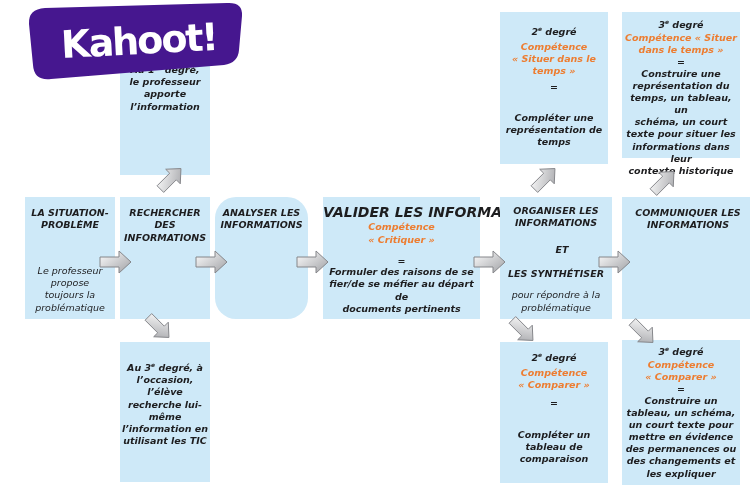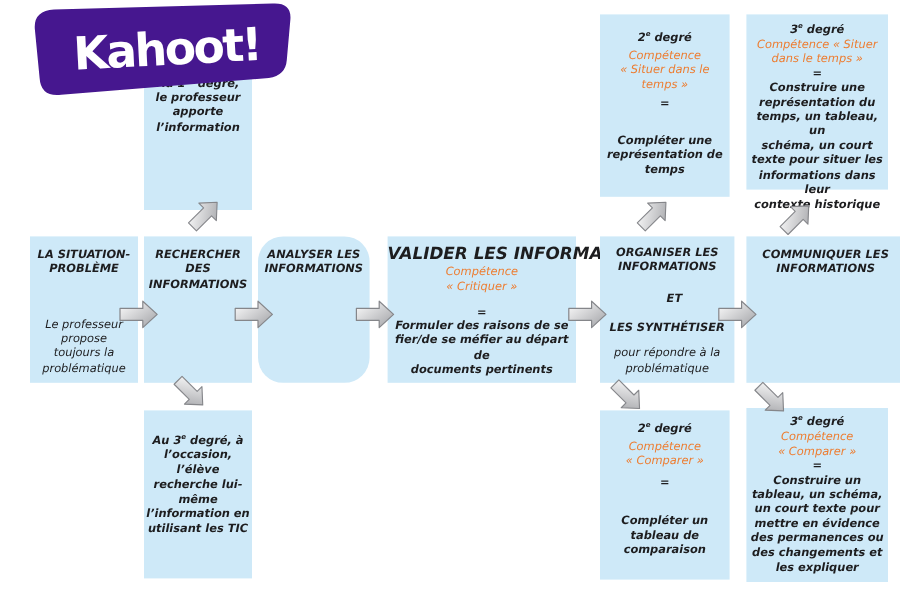--- a/index.html
+++ b/index.html
@@ -8,21 +8,21 @@
     font-family:"DejaVu Sans", sans-serif; overflow:hidden;
   }
   .box {
     position:absolute; background:#cee9f8; color:#1d1d1f;
     text-align:center; font-style:italic; box-sizing:border-box; z-index:1;
   }
   .t   { font-weight:bold; font-size:9.5px; line-height:1.3; white-space:pre-line; }
   .t1  { white-space:nowrap; font-size:14px; }
   .b   { font-weight:bold; font-size:9.5px; line-height:1.28; white-space:pre-line; }
   .plain { font-weight:normal; font-style:italic; font-size:9.5px; line-height:1.3; white-space:pre-line; }
-  .orange { color:#ED7D31; font-weight:normal; font-size:9.5px; line-height:1.3; white-space:pre-line; }
+  .orange { color:#ED7D31; font-weight:bold; font-size:9.5px; line-height:1.3; white-space:pre-line; }
   .eq  { font-weight:bold; font-size:9.5px; line-height:1.2; }
   .sup { font-size:0.62em; vertical-align:super; }
   .arr { position:absolute; z-index:2; overflow:visible; }
   .logo { position:absolute; left:15px; top:2px; z-index:5; }
   .badge {
     position:absolute; left:483px; top:419px; width:245px; height:56px;
     background:rgba(70,73,78,0.82); border-radius:12px; z-index:6;
     display:flex; align-items:center; justify-content:center;
   }
   .badge span {

